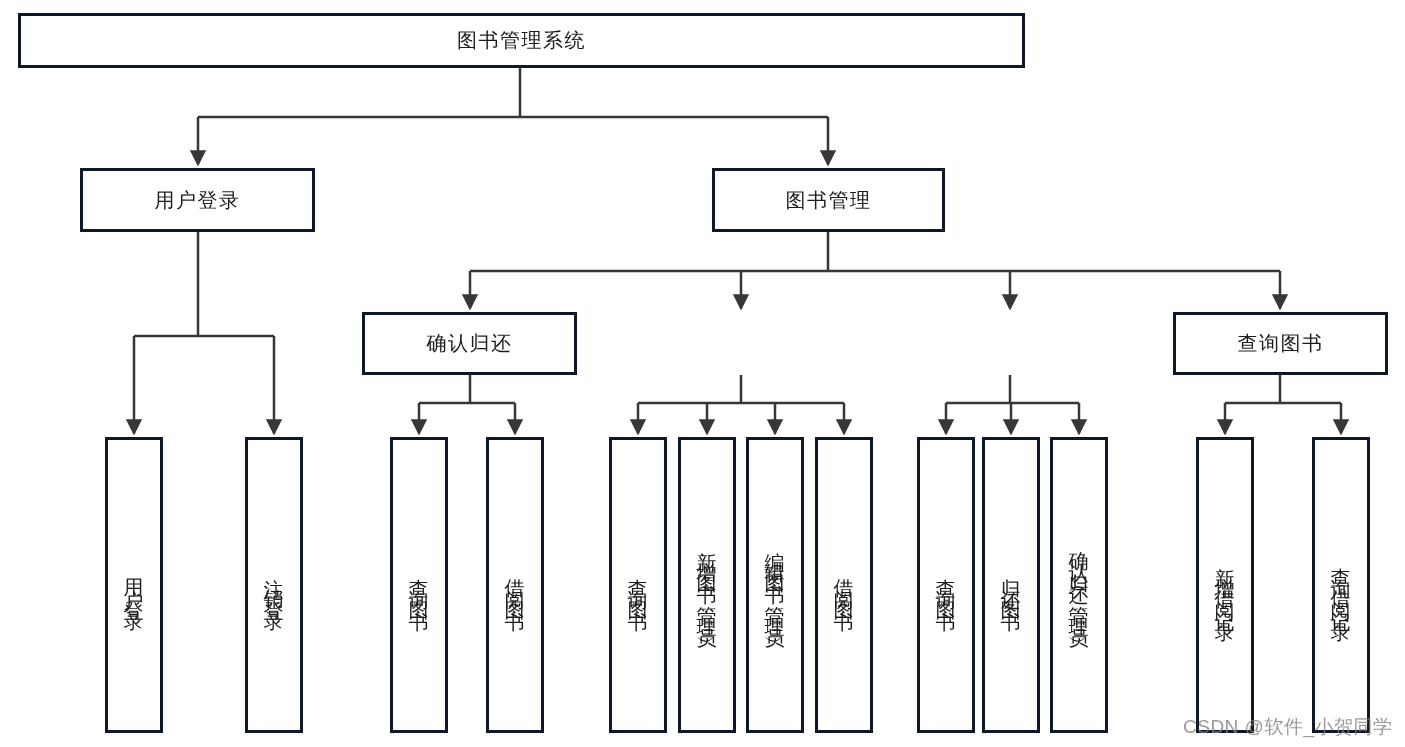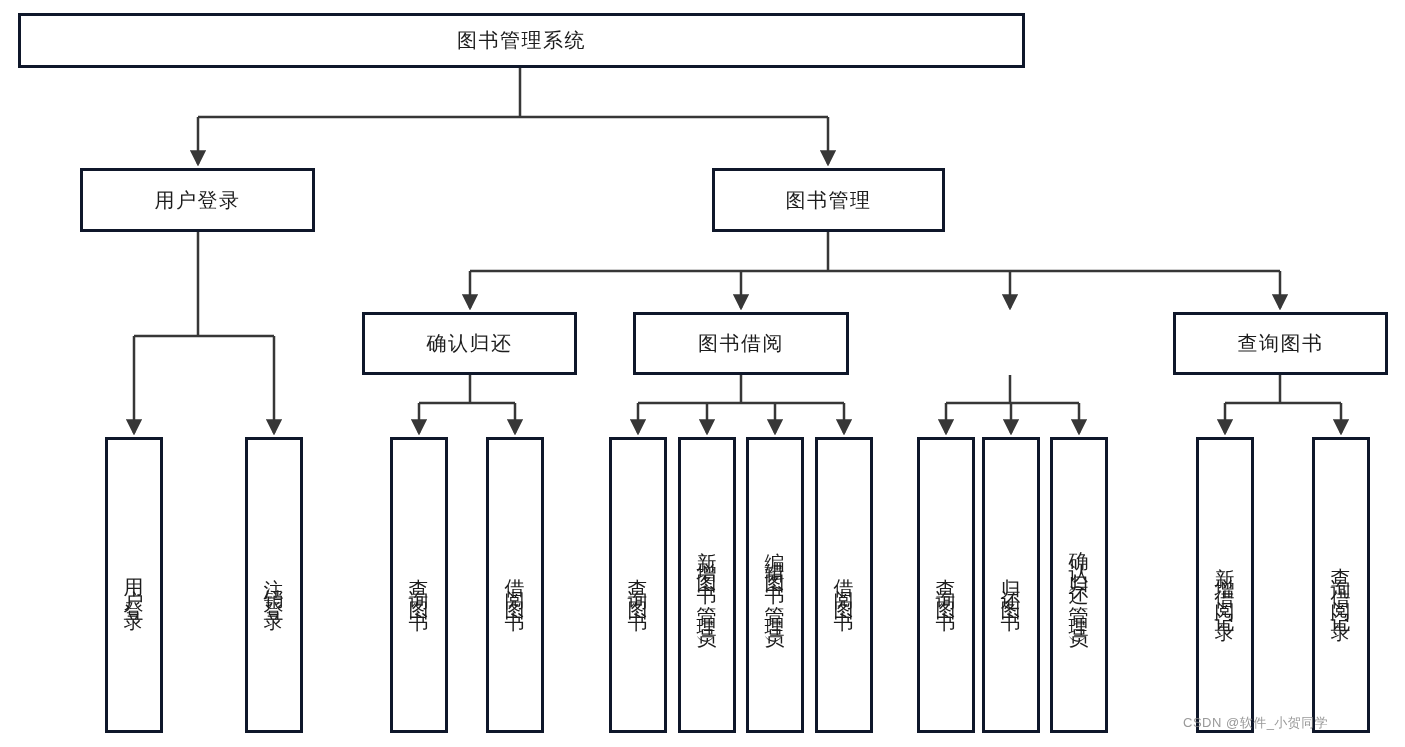--- a/index.html
+++ b/index.html
@@ -41,21 +41,21 @@
   .vbox{top:437px;height:296px;width:58px;}
   .v1{left:105px;} .v2{left:245px;}
   .v3{left:390px;} .v4{left:486px;}
   .v5{left:609px;} .v6{left:678px;} .v7{left:746px;} .v8{left:815px;}
   .v9{left:917px;} .v10{left:982px;} .v11{left:1050px;}
   .v12{left:1196px;} .v13{left:1312px;}
   #watermark{
     position:absolute;
     left:1183px;
     top:714px;
-    font-size:13px;
+    font-size:19px;
     letter-spacing:0.5px;
     color:rgba(130,130,130,0.82);
     z-index:5;
     white-space:nowrap;
   }
 </style>
 </head>
 <body>
 
 <div id="canvas">
@@ -110,23 +110,20 @@
   <div class="box n-l2a">
     <span class="hlabel">用户登录</span>
   </div>
   <div class="box n-l2b">
     <span class="hlabel">图书管理</span>
   </div>
 
   <div class="box n-l3 n-l3a">
     <span class="hlabel">确认归还</span>
   </div>
-  <div class="box n-l3 n-l3b">
-    <span class="hlabel">图书借阅</span>
-  </div>
   <div class="box n-l3 n-l3d">
     <span class="hlabel">查询图书</span>
   </div>
 
   <div class="box vbox v1">
     <span class="vlabel">用户登录</span>
   </div>
   <div class="box vbox v2">
     <span class="vlabel">注销登录</span>
   </div>

